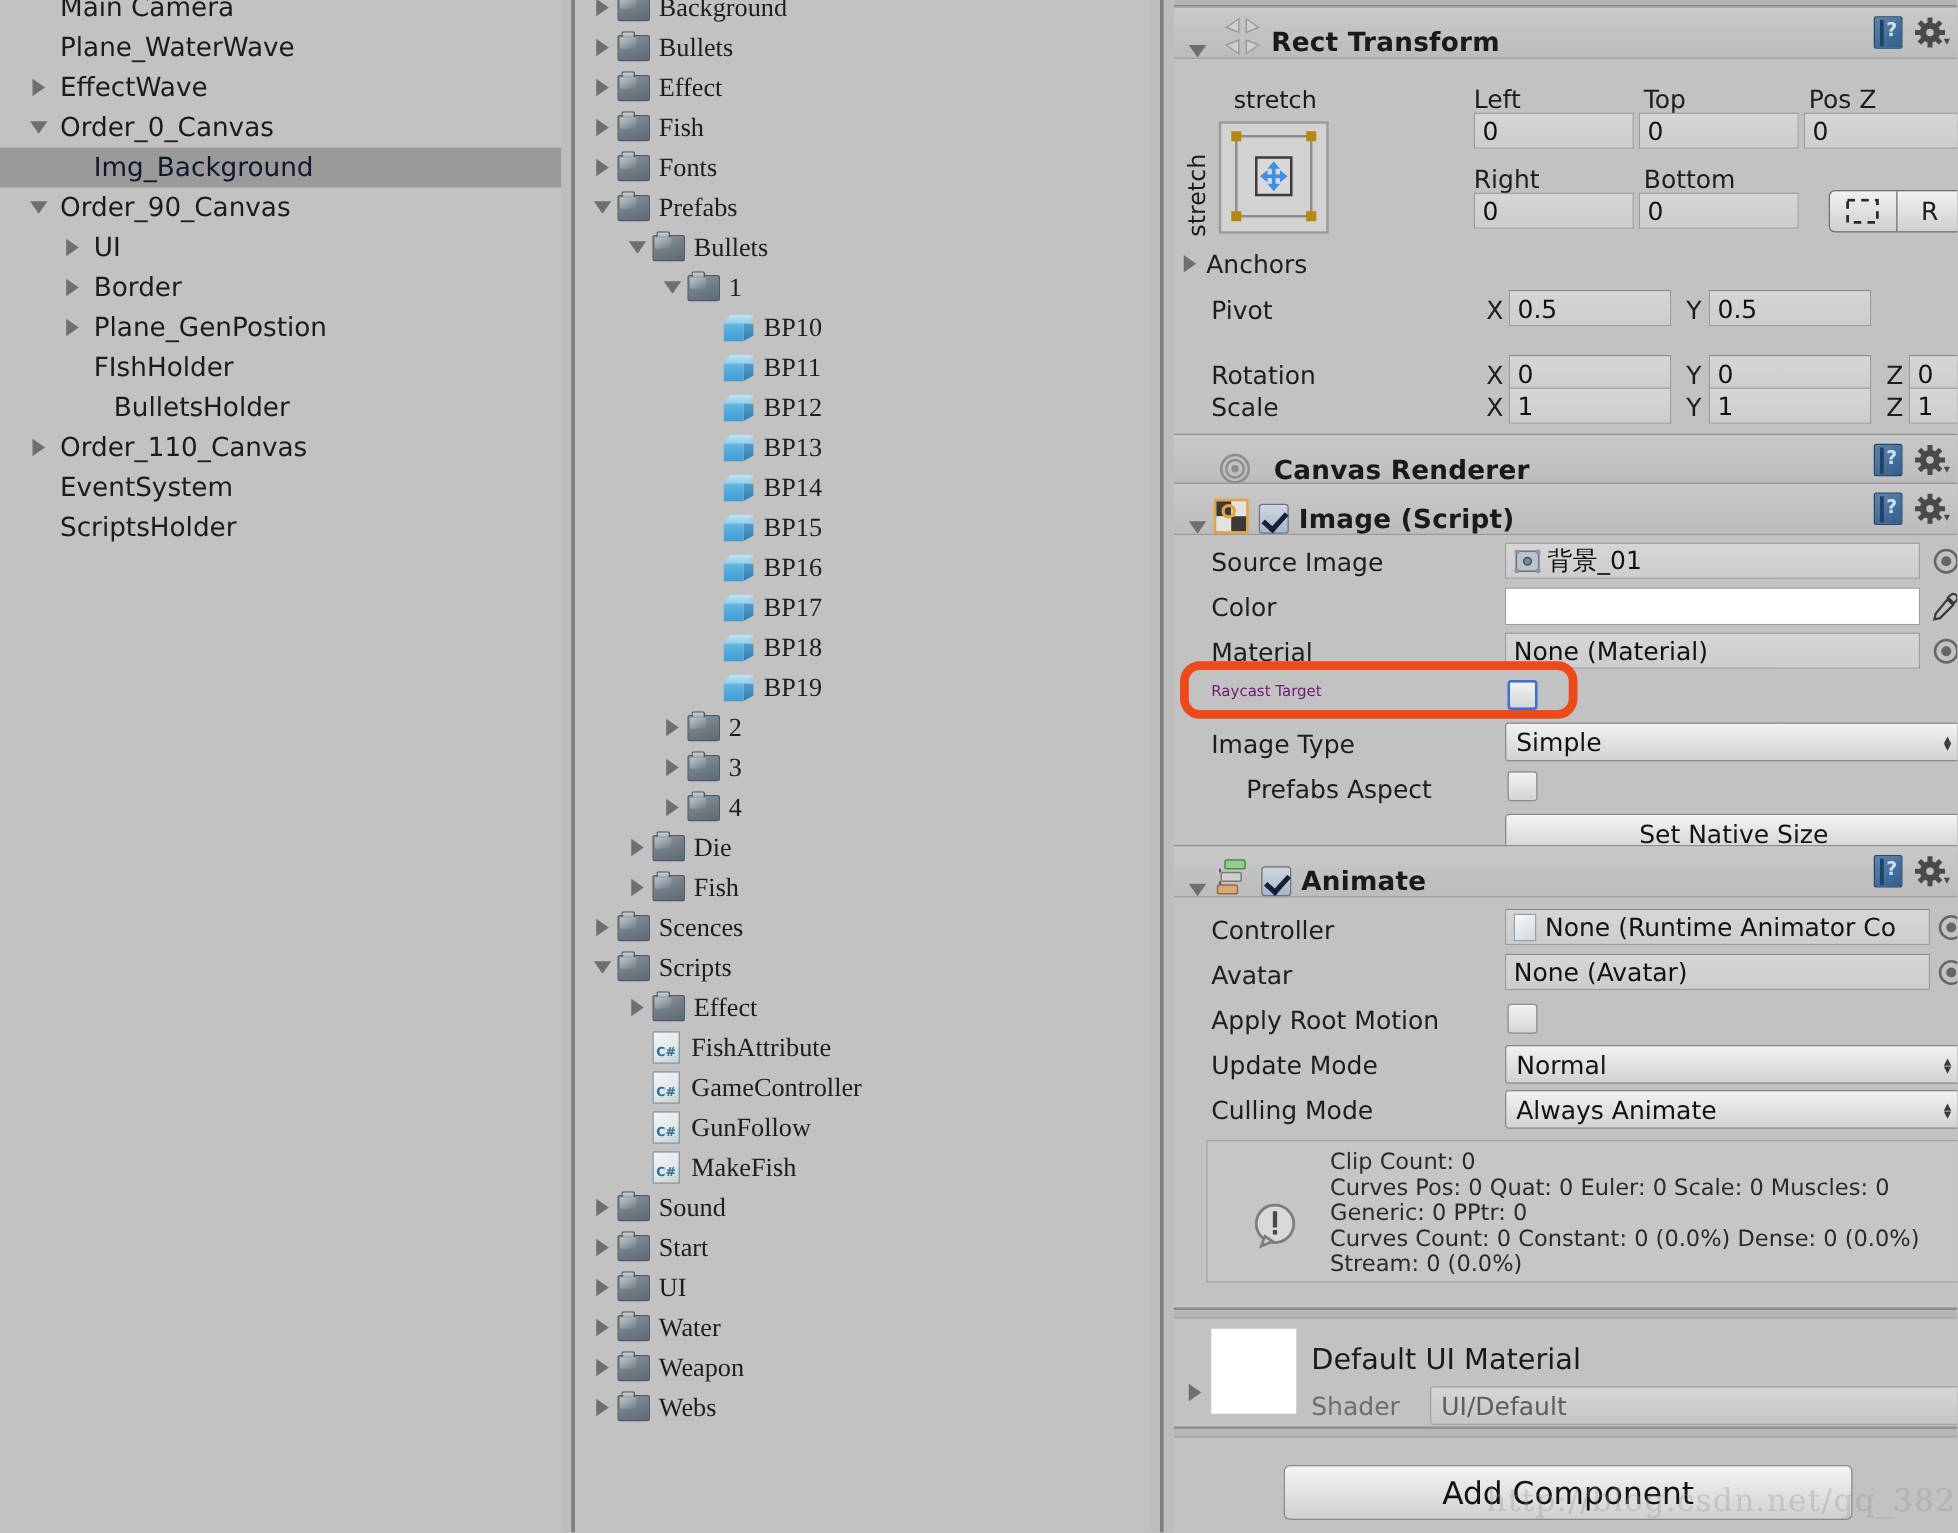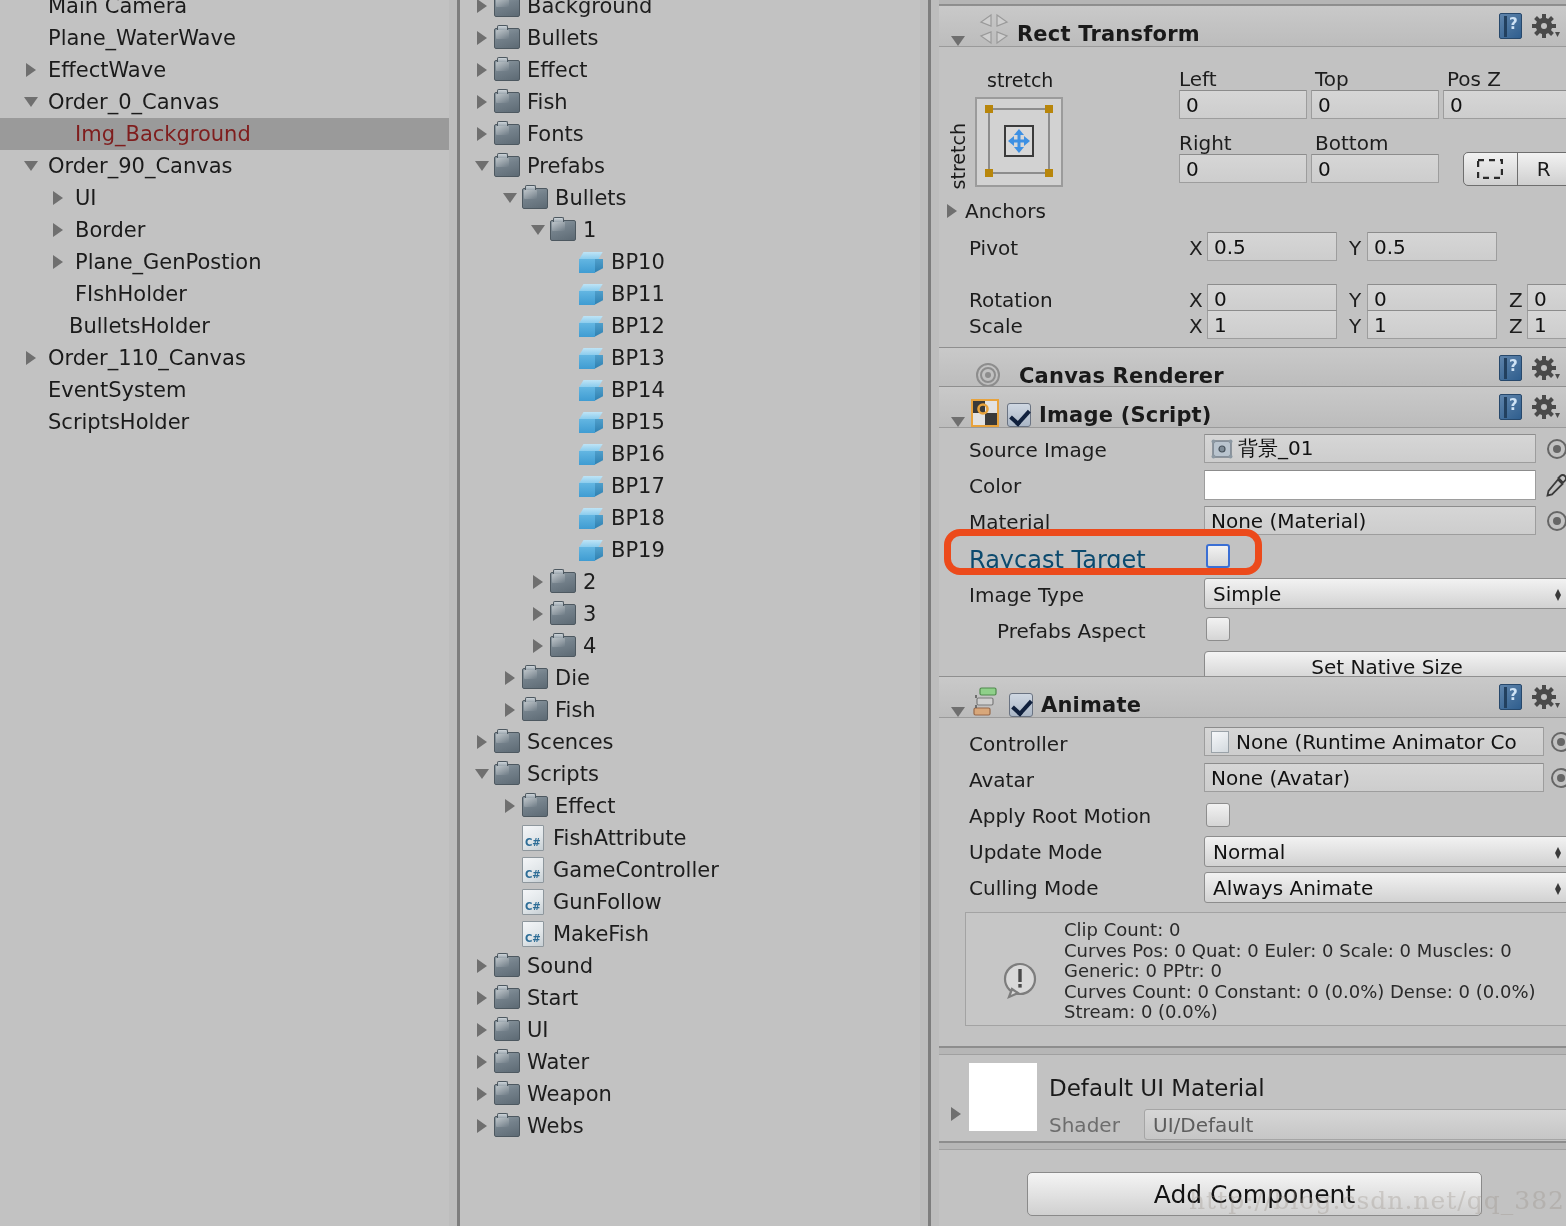--- a/index.html
+++ b/index.html
@@ -20,28 +20,28 @@
   .tri-r{border-left:10px solid #6f6f6f;border-top:7px solid transparent;border-bottom:7px solid transparent;}
   .tri-d{border-top:10px solid #6f6f6f;border-left:7px solid transparent;border-right:7px solid transparent;}
 
   
   .hierarchy{
     width:449px;flex:0 0 449px;background:#c2c2c2;position:relative;
     padding-top:0;
   }
   .h-row{height:32px;display:flex;align-items:center;font-size:21px;color:#1b1b1b;white-space:nowrap;}
   .h-row.sel{background:#9a9a9a;}
-  .h-row.sel .h-label{color:#7f1d1d;}
+  .h-row.sel .h-label{color:#0f172a;}
   .h-arrow{width:22px;display:flex;align-items:center;justify-content:center;flex:0 0 22px;}
   .h-label{line-height:1;}
   .divider-v{width:3px;background:#7e7e7e;flex:0 0 3px;}
   .gap-v{width:8px;background:#bdbdbd;flex:0 0 8px;}
 
   
-  .project{width:460px;flex:0 0 460px;background:#c2c2c2;position:relative;}
+  .project{width:460px;flex:0 0 460px;background:#c2c2c2;position:relative;font-family:Liberation Serif, serif;}
   .p-row{height:32px;display:flex;align-items:center;font-size:21px;white-space:nowrap;}
   .p-arrow{width:24px;flex:0 0 24px;display:flex;align-items:center;justify-content:center;}
   .folder{
     width:26px;height:21px;flex:0 0 26px;margin-right:7px;position:relative;
     background:linear-gradient(160deg,#8e9aa2 0%,#73808a 45%,#5d6a74 100%);
     border-radius:2px;border:1px solid #4d5860;box-sizing:border-box;
   }
   .folder:before{
     content:"";position:absolute;left:2px;top:-4px;width:11px;height:5px;
     background:linear-gradient(180deg,#cdd4d9,#9aa5ad);border:1px solid #4d5860;
@@ -227,21 +227,21 @@
         <span class="h-label" style="margin-left: 6px;">Plane_GenPostion</span>
       </div>
       <div class="h-row">
         <span style="flex: 0 0 47px;"></span>
         <span class="h-arrow"></span>
         <span class="h-label" style="margin-left: 6px;">FIshHolder</span>
       </div>
       <div class="h-row">
         <span style="flex: 0 0 47px;"></span>
         <span class="h-arrow"></span>
-        <span class="h-label" style="margin-left: 0;">BulletsHolder</span>
+        <span class="h-label" style="margin-left: 22px;">BulletsHolder</span>
       </div>
       <div class="h-row">
         <span style="flex: 0 0 20px;"></span>
         <span class="h-arrow">
           <span class="tri tri-r"></span>
         </span>
         <span class="h-label" style="margin-left: 6px;">Order_110_Canvas</span>
       </div>
       <div class="h-row">
         <span style="flex: 0 0 20px;"></span>
@@ -754,21 +754,21 @@
           <svg width="28" height="28" viewBox="0 0 28 28">
             <path d="M22 4 a3.2 3.2 0 0 1 0 4.6 l-2 2 -4.6-4.6 2-2 a3.2 3.2 0 0 1 4.6 0 Z" fill="none" stroke="#3a3a3a" stroke-width="1.8"></path>
             <path d="M15 7.5 L19.5 12 L9 22.5 L4.5 23.5 L5.5 19 Z" fill="none" stroke="#3a3a3a" stroke-width="1.8"></path>
           </svg>
         </span>
 
         <div style="position:absolute;left:30px;top:82px;font-size:20px;">Material</div>
         <div class="field" style="position:absolute;left:265px;top:78px;width:332px;">None (Material)</div>
         <span class="radio-ico" style="position:absolute;left:608px;top:83px;"></span>
 
-        <div style="position:absolute;left:30px;top:118px;font-size:24px;color:#0c4a6e;">Raycast Target</div>
+        <div style="position:absolute;left:30px;top:118px;font-size:12px;color:#701a75;">Raycast Target</div>
         <div class="chk blue" style="position:absolute;left:267px;top:116px;"></div>
         <div style="position:absolute;left:5px;top:101px;width:318px;height:46px;
                     border:7px solid #EC4A1B;border-radius:16px;box-sizing:border-box;pointer-events:none;"></div>
 
         <div style="position:absolute;left:30px;top:155px;font-size:20px;">Image Type</div>
         <div class="popup" style="position:absolute;left:265px;top:150px;width:366px;">
           <span>Simple</span>
           <span class="updown">
               <span>▴</span>
               <span>▾</span>

